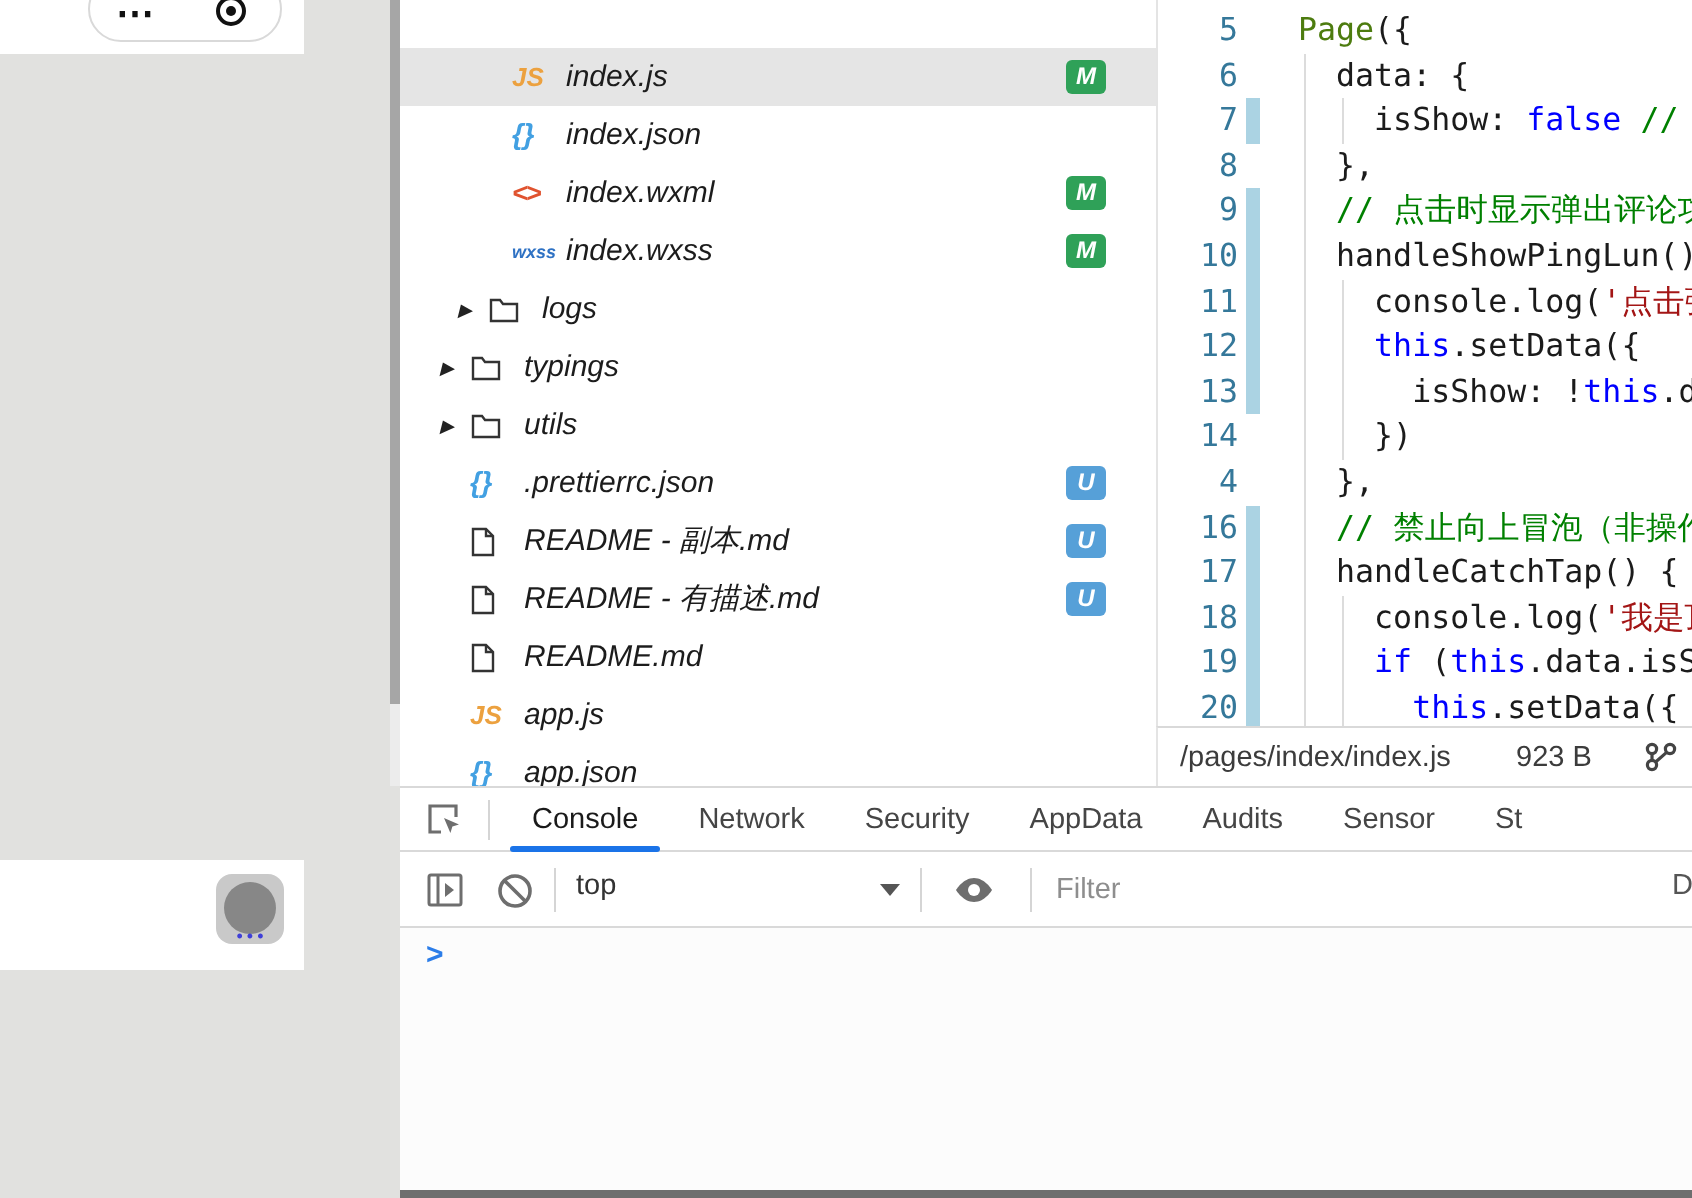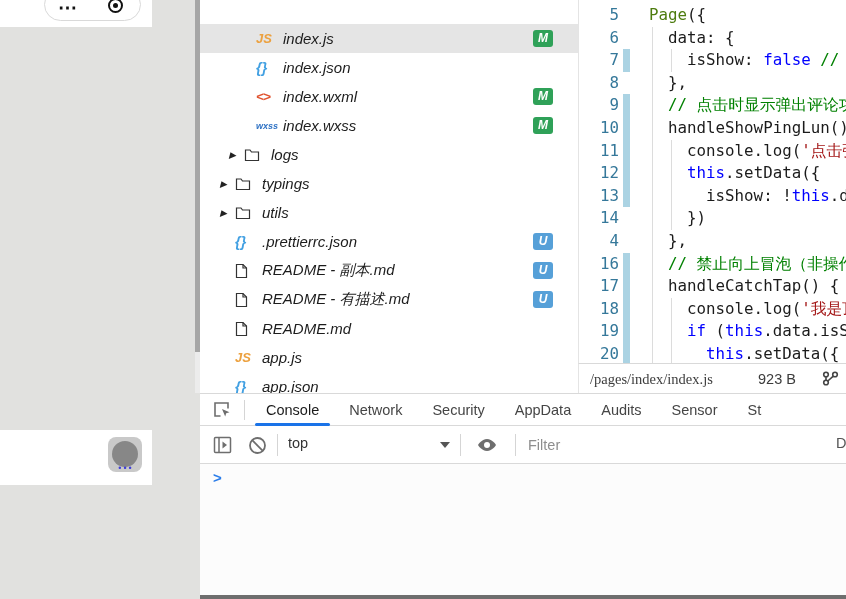--- a/index.html
+++ b/index.html
@@ -61,21 +61,21 @@
   .code-line { height:22.6px; white-space:pre; }
   .tk-p { color:#1b1b1b; }
   .tk-k { color:#0000ff; }
   .tk-s { color:#a31515; }
   .tk-c { color:#008000; }
   .tk-id { color:#4d7c0f; }
 
   
   .ed-status { position:absolute; left:578px; top:363px; width:268px; height:30px; background:#fff;
     border-top:1px solid #d9d9d9; border-left:1px solid #e4e4e4; }
-  .ed-status .path { position:absolute; left:11px; top:7px; font-size:14.5px; color:#3c3c3c;font-family:Liberation Serif, serif; }
+  .ed-status .path { position:absolute; left:11px; top:7px; font-size:14.5px; color:#3c3c3c; }
   .ed-status .size { position:absolute; left:179px; top:7px; font-size:14.5px; color:#3c3c3c; }
   .branch-icon { position:absolute; left:243px; top:6px; }
 
   
   .debugger { position:absolute; left:200px; top:393px; width:646px; height:206px; background:#fff; }
   .dbg-tabbar { position:absolute; left:0; top:0; width:646px; height:33px; background:#fff;
     border-top:1px solid #d9d9d9; border-bottom:1px solid #d9d9d9; display:flex; align-items:center; }
   .inspect-btn { width:44px; flex:0 0 44px; display:flex; justify-content:center; }
   .tab-sep { width:1px; height:20px; background:#d5d5d5; }
   .dbg-tab { position:relative; height:32px; line-height:32px; padding:0 15px; margin-left:0;

